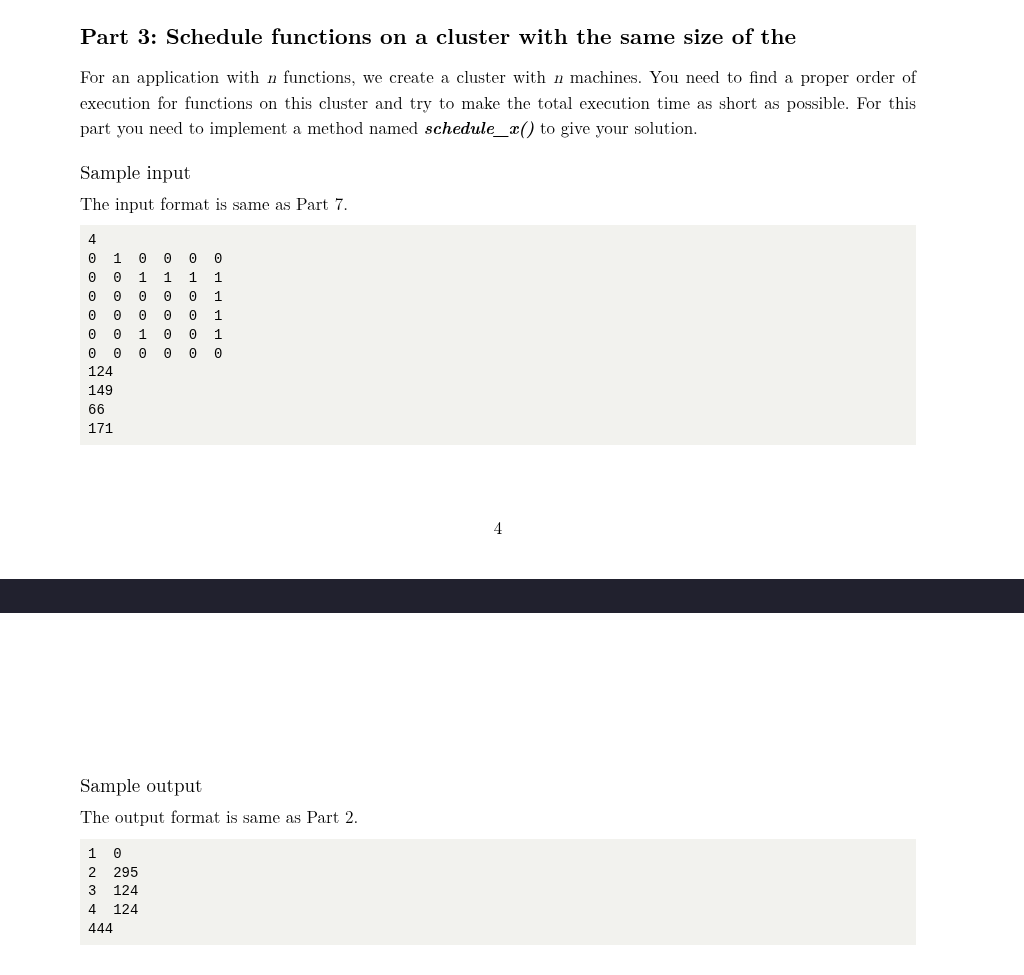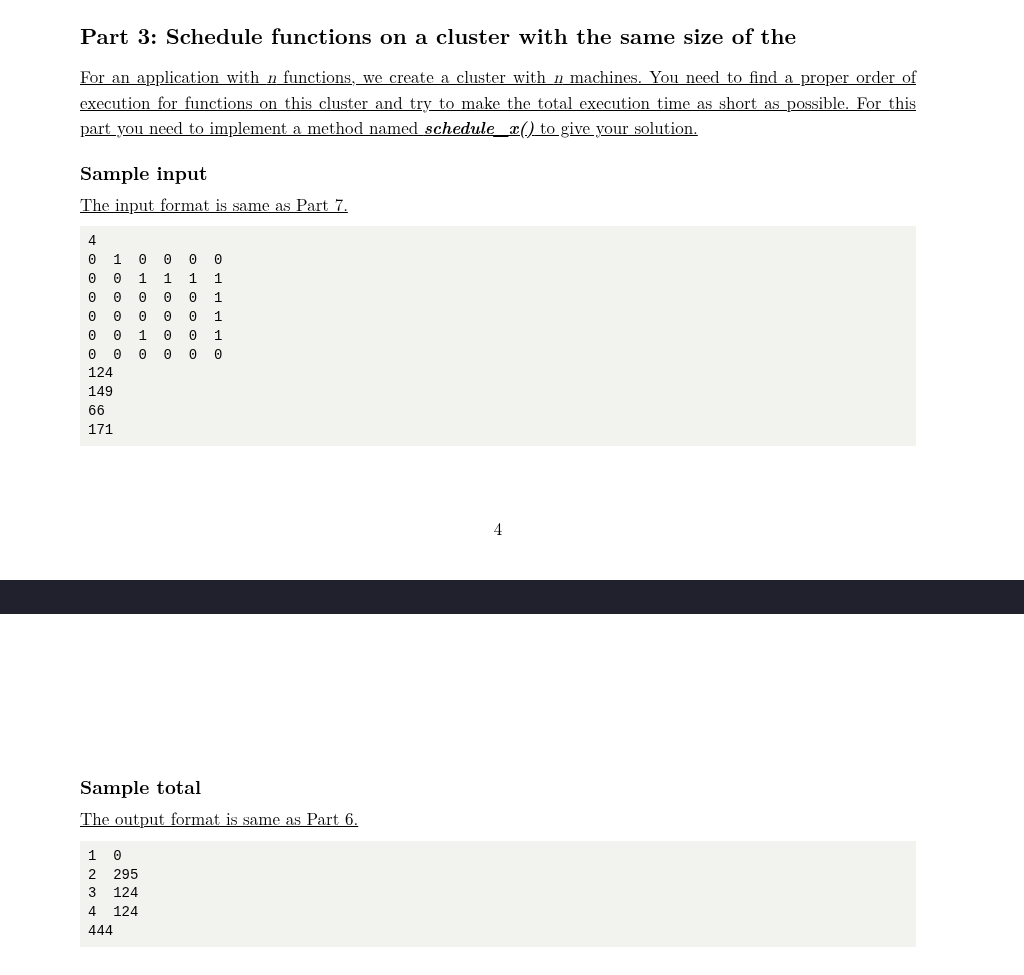--- a/index.html
+++ b/index.html
@@ -21,29 +21,28 @@
   .content.second {
     padding-top: 140px;
   }
   h2.title {
     font-weight: bold;
     font-size: 22px;
     margin: 0 0 14px 0;
     line-height: 1.35;
   }
   h3.subhead {
-    font-weight: bold;
+    font-weight: normal;
     font-size: 19px;
     margin: 18px 0 6px 0;
   }
   p.body {
     margin: 6px 0 10px 0;
     line-height: 1.45;
     text-align: justify;
-    text-decoration: underline;
   }
   .math-n {
     font-style: italic;
     font-family: "CMU Serif", "Latin Modern Math", Georgia, serif;
   }
   .funcname {
     font-style: italic;
     font-weight: bold;
   }
   pre.codeblock {
@@ -95,22 +94,22 @@
 149
 66
 171</pre>
 
     <div class="pagenum">4</div>
   </div>
 
   <div class="divider"></div>
 
   <div class="content second">
-    <h3 class="subhead">Sample total</h3>
-    <p class="body">The output format is same as Part 6.</p>
+    <h3 class="subhead">Sample output</h3>
+    <p class="body">The output format is same as Part 2.</p>
     <pre class="codeblock">1  0
 2  295
 3  124
 4  124
 444</pre>
   </div>
 
 </div>
 
 </body></html>

